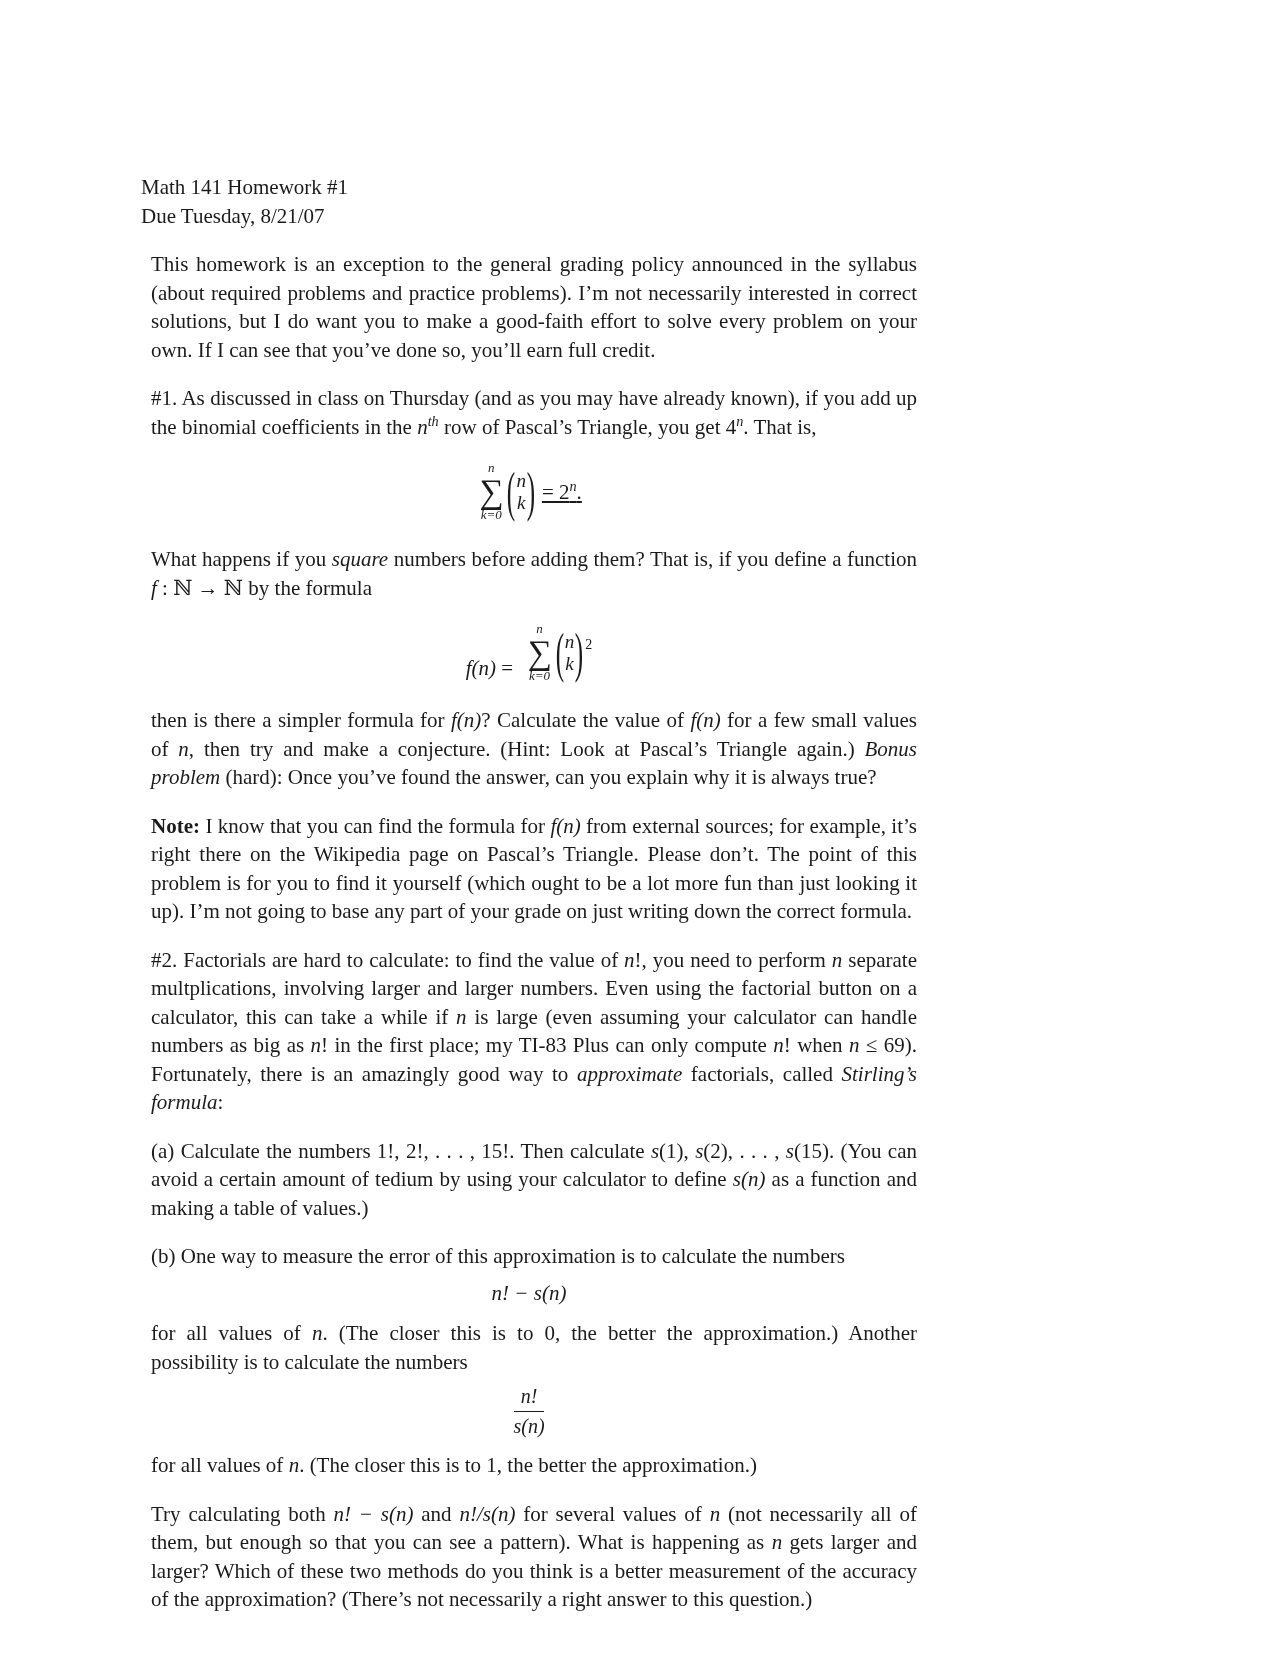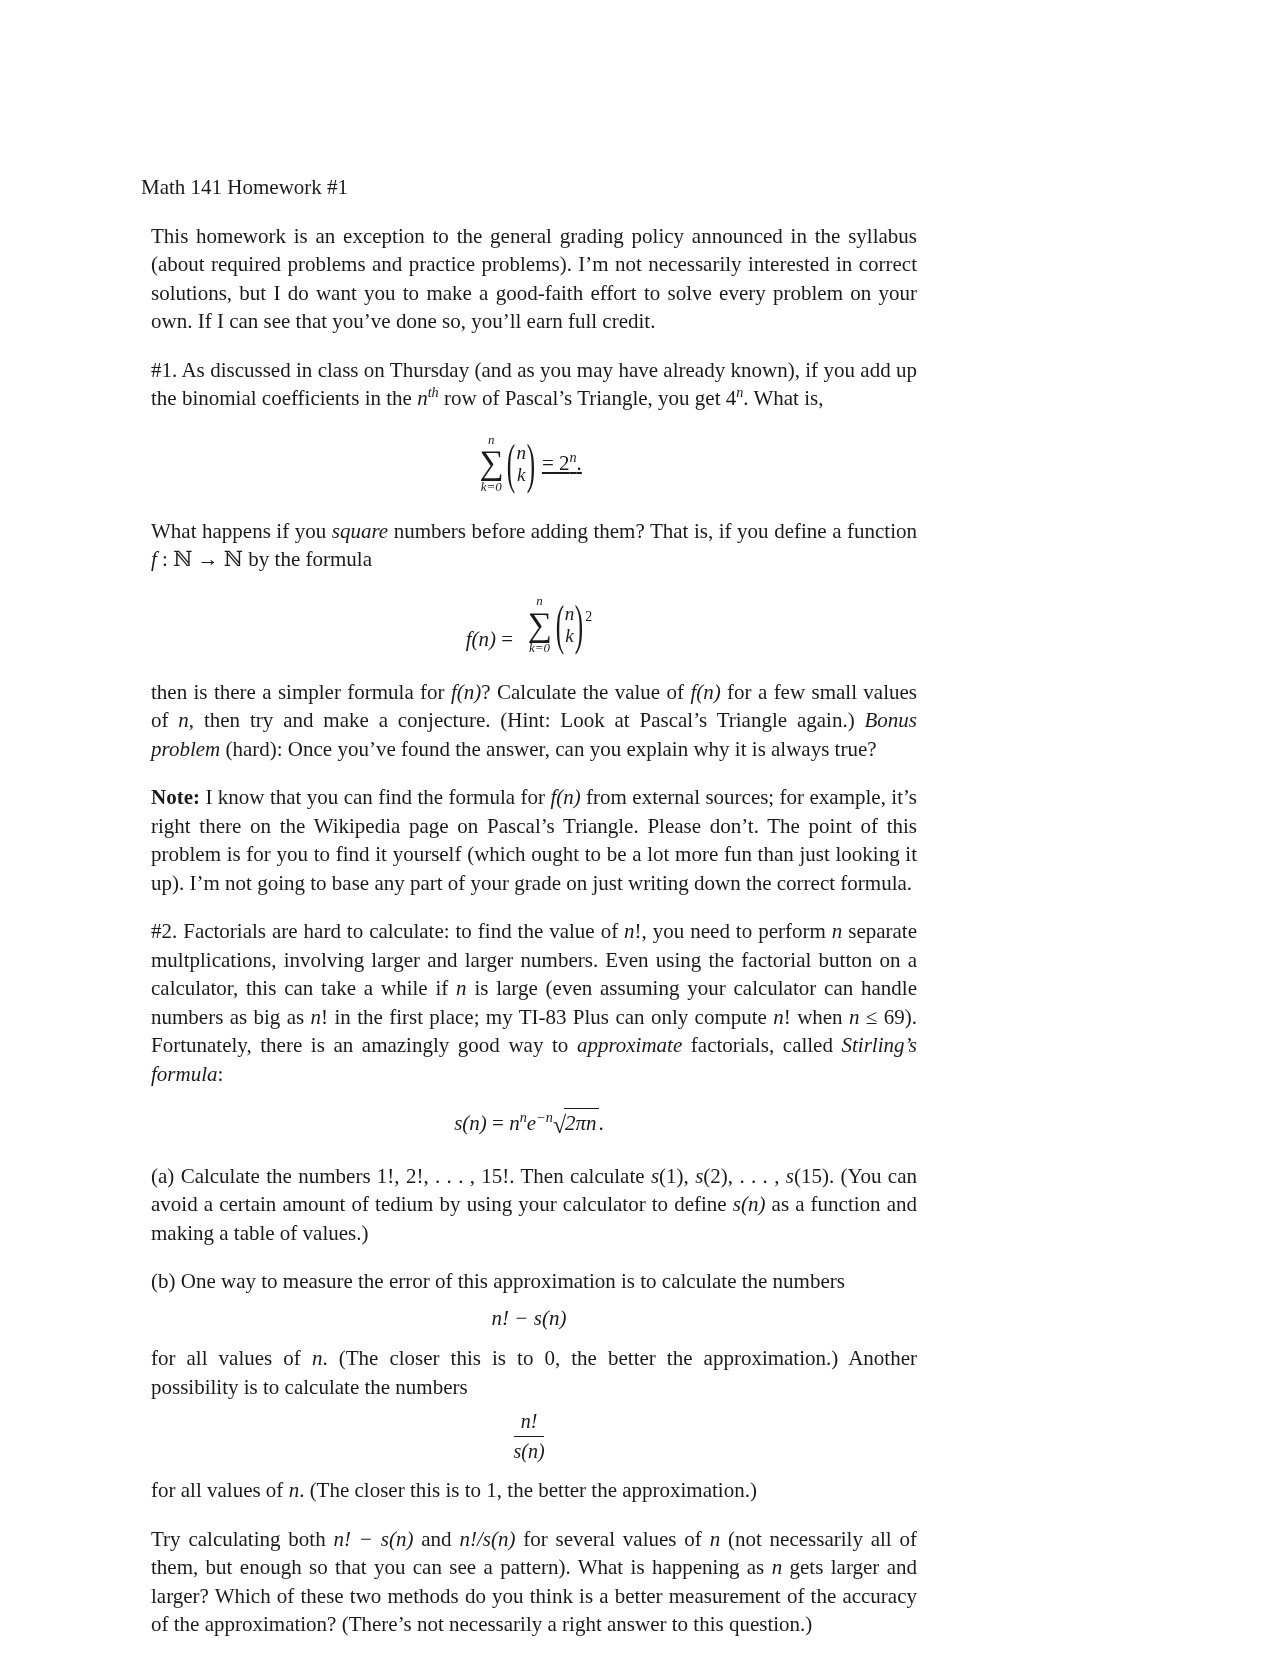--- a/index.html
+++ b/index.html
@@ -87,25 +87,26 @@
   .frac .num { padding: 0 7px 2px 7px; border-bottom: 1.5px solid #1b1b1b; }
   .frac .den { padding-top: 2px; }
 </style>
 </head>
 <body>
 
 <div class="page">
 
   <div class="header">
     <div>Math 141 Homework #1</div>
+    <div>Due Tuesday, 8/21/07</div>
   </div>
 
   <p class="para"><span>This homework is an exception to the general grading policy announced in the syllabus (about required problems and practice problems). I’m not necessarily interested in correct solutions, but I do want you to make a good-faith effort to solve every problem on your own. If I can see that you’ve done so, you’ll earn full credit.</span></p>
 
-  <p class="para"><span>#1. As discussed in class on Thursday (and as you may have already known), if you add up the binomial coefficients in the </span><span class="it">n</span><sup class="it">th</sup><span> row of Pascal’s Triangle, you get 4</span><sup class="it">n</sup><span>. What is,</span></p>
+  <p class="para"><span>#1. As discussed in class on Thursday (and as you may have already known), if you add up the binomial coefficients in the </span><span class="it">n</span><sup class="it">th</sup><span> row of Pascal’s Triangle, you get 4</span><sup class="it">n</sup><span>. That is,</span></p>
 
   <div class="eq">
     <span class="mrow">
       <span class="sum">
         <span class="lim it">n</span>
         <span class="sigma">∑</span>
         <span class="lim it">k=0</span>
       </span>
       <span class="binom">
         <span class="paren">(</span>
@@ -142,23 +143,20 @@
       </span>
     </span>
   </div>
 
   <p class="para"><span>then is there a simpler formula for </span><span class="it">f(n)</span><span>? Calculate the value of </span><span class="it">f(n)</span><span> for a few small values of </span><span class="it">n</span><span>, then try and make a conjecture. (Hint: Look at Pascal’s Triangle again.) </span><span class="it">Bonus problem</span><span> (hard): Once you’ve found the answer, can you explain why it is always true?</span></p>
 
   <p class="para"><span class="bf">Note:</span><span> I know that you can find the formula for </span><span class="it">f(n)</span><span> from external sources; for example, it’s right there on the Wikipedia page on Pascal’s Triangle. Please don’t. The point of this problem is for you to find it yourself (which ought to be a lot more fun than just looking it up). I’m not going to base any part of your grade on just writing down the correct formula.</span></p>
 
   <p class="para"><span>#2. Factorials are hard to calculate: to find the value of </span><span class="it">n</span><span>!, you need to perform </span><span class="it">n</span><span> separate multplications, involving larger and larger numbers. Even using the factorial button on a calculator, this can take a while if </span><span class="it">n</span><span> is large (even assuming your calculator can handle numbers as big as </span><span class="it">n</span><span>! in the first place; my TI-83 Plus can only compute </span><span class="it">n</span><span>! when </span><span class="it">n</span><span> ≤ 69). Fortunately, there is an amazingly good way to </span><span class="it">approximate</span><span> factorials, called </span><span class="it">Stirling’s formula</span><span>:</span></p>
 
-  <div class="eq">
-    <span class="inline-eq"><span class="it">s(n)</span><span> = </span><span class="it">n</span><sup class="it">n</sup><span class="it">e</span><sup class="it">−n</sup><span class="rad">√</span><span class="radicand it">2πn</span><span>.</span></span>
-  </div>
 
   <p class="para"><span>(a) Calculate the numbers 1!, 2!, . . . , 15!. Then calculate </span><span class="it">s</span><span>(1), </span><span class="it">s</span><span>(2), . . . , </span><span class="it">s</span><span>(15). (You can avoid a certain amount of tedium by using your calculator to define </span><span class="it">s(n)</span><span> as a function and making a table of values.)</span></p>
 
   <p class="para mb-sm"><span>(b) One way to measure the error of this approximation is to calculate the numbers</span></p>
 
   <div class="eq tight">
     <span class="inline-eq it">n! − s(n)</span>
   </div>
 
   <p class="para mb-sm"><span>for all values of </span><span class="it">n</span><span>. (The closer this is to 0, the better the approximation.) Another possibility is to calculate the numbers</span></p>

